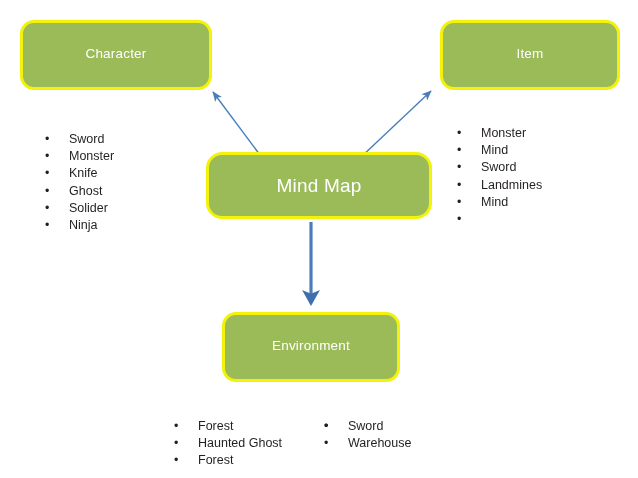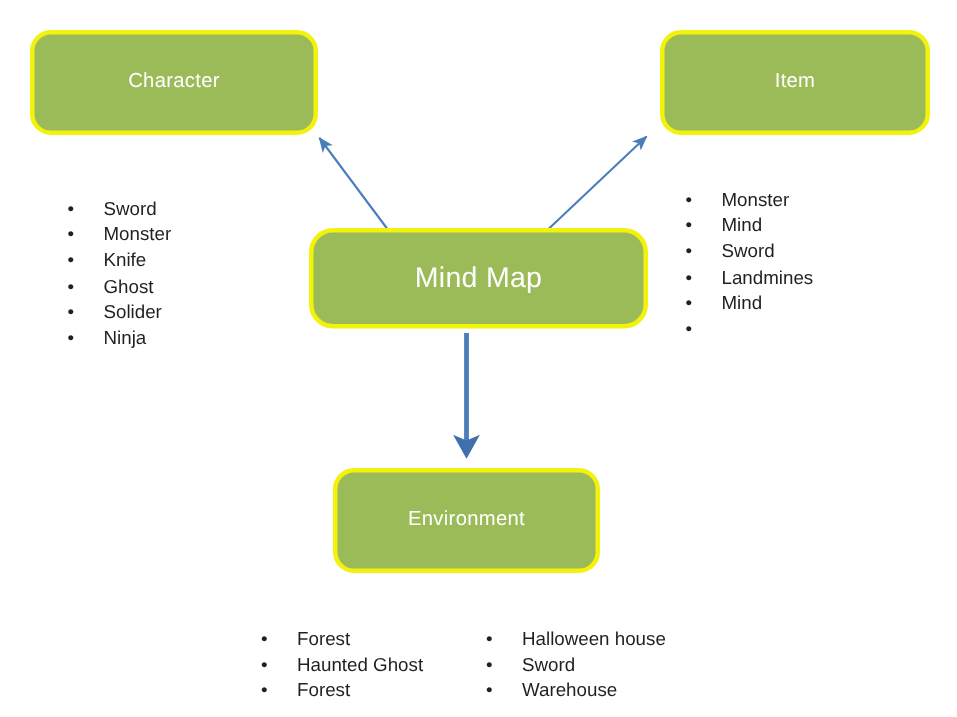--- a/index.html
+++ b/index.html
@@ -160,18 +160,18 @@
       <li><span class="bullet-dot">•</span></li>
     </ul>
 
   <ul class="bullet-list" id="list-env-left">
       <li><span class="bullet-dot">•</span><span>Forest</span></li>
       <li><span class="bullet-dot">•</span><span>Haunted Ghost</span></li>
       <li><span class="bullet-dot">•</span><span>Forest</span></li>
     </ul>
 
   <ul class="bullet-list" id="list-env-right">
-      <li><span class="bullet-dot">•</span><span>Halloween house</span></li>
+      <li><span class="bullet-dot">•</span></li>
       <li><span class="bullet-dot">•</span><span>Sword</span></li>
       <li><span class="bullet-dot">•</span><span>Warehouse</span></li>
     </ul>
 
 </div>
 
 </body></html>

